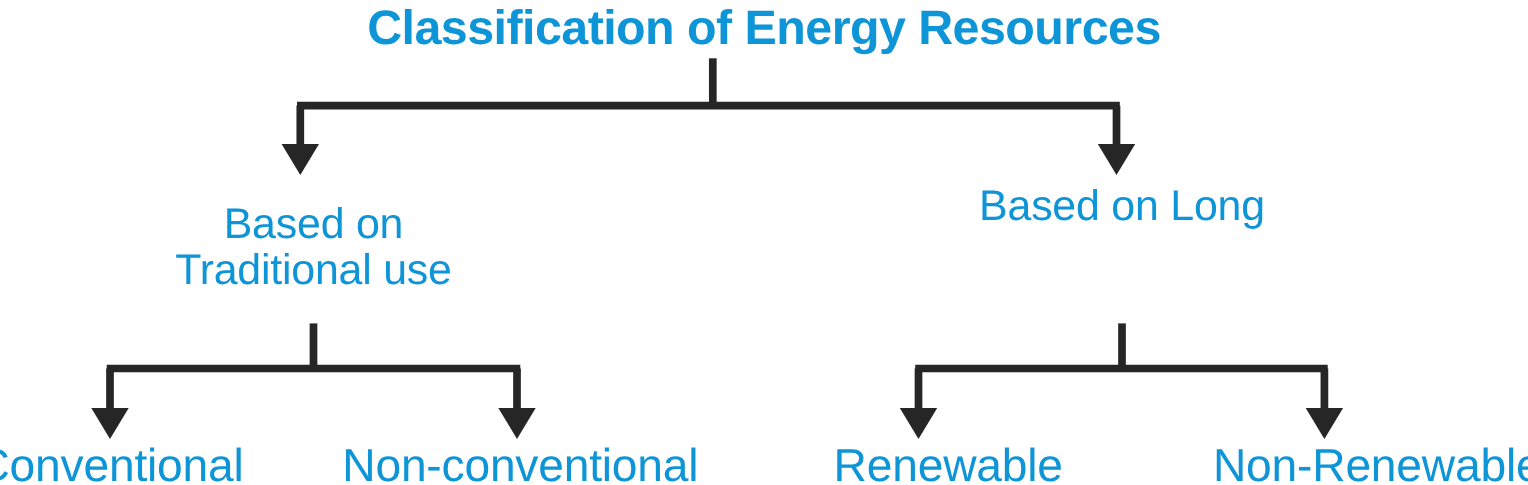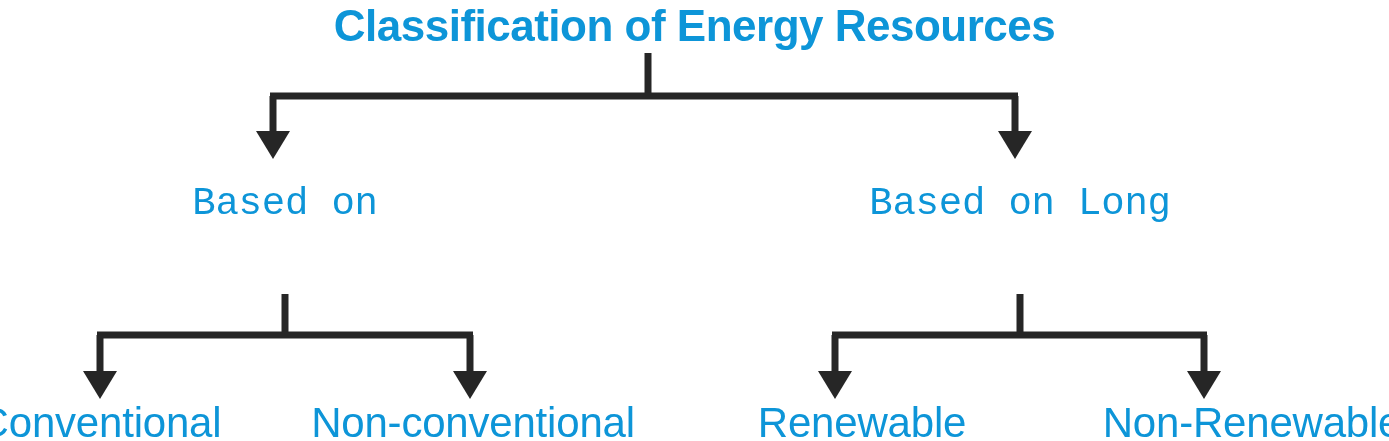--- a/index.html
+++ b/index.html
@@ -39,37 +39,36 @@
     font-weight: bold;
     font-size: 44px;
     left: 0;
     top: 2px;
     width: 1389px;
     letter-spacing: -0.5px;
   }
   .node-level2 {
     font-size: 39px;
     font-weight: normal;
-    font-family: Liberation Mono, monospace;
   }
   .node-level2 .line {
     display: block;
   }
   .node-level3 {
     font-size: 42px;
     font-weight: normal;
   }
   #node-traditional {
     left: 85px;
     top: 183px;
     width: 400px;
   }
   #node-longterm {
     left: 820px;
-    top: 183px;
+    top: 167px;
     width: 400px;
   }
   #node-conventional {
     left: -65px;
     top: 400px;
     width: 330px;
   }
   #node-nonconventional {
     left: 283px;
     top: 400px;
@@ -118,20 +117,21 @@
       <line x1="1204" y1="335" x2="1204" y2="376"></line>
     </g>
     <polygon points="818,371 852,371 835,399" fill="#262626"></polygon>
     <polygon points="1187,371 1221,371 1204,399" fill="#262626"></polygon>
   </svg>
 
   <div class="node node-title" id="node-title">Classification of Energy Resources</div>
 
   <div class="node node-level2" id="node-traditional">
     <span class="line">Based on</span>
+    <span class="line">Traditional use</span>
   </div>
 
   <div class="node node-level2" id="node-longterm">
     <span class="line">Based on Long</span>
   </div>
 
   <div class="node node-level3" id="node-conventional">Conventional</div>
 
   <div class="node node-level3" id="node-nonconventional">Non-conventional</div>
 

